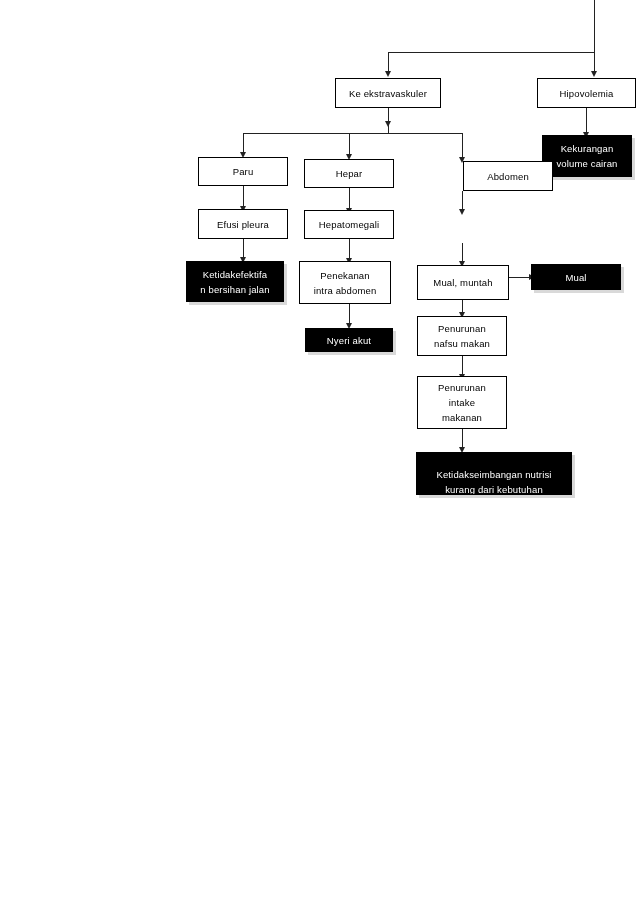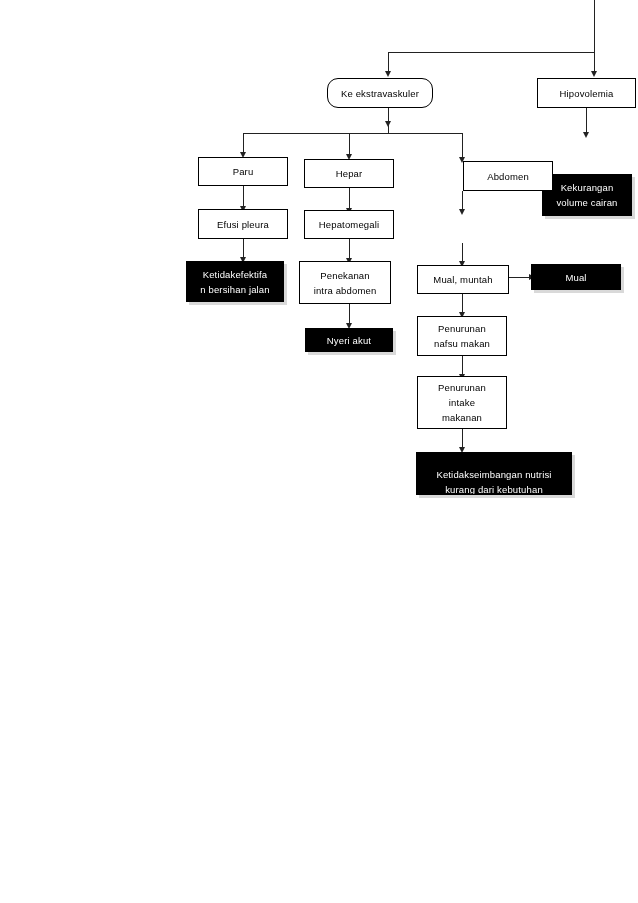--- a/index.html
+++ b/index.html
@@ -127,29 +127,29 @@
   <div class="ln h" style="left:509px; top:277px; width:22px;"></div>
   <div class="arrow right" style="left:529px; top:273.5px;"></div>
 
   <div class="ln v" style="left:462px; top:294px; height:22px;"></div>
   <div class="arrow down" style="left:458.5px; top:312px;"></div>
   <div class="ln v" style="left:462px; top:356px; height:20px;"></div>
   <div class="arrow down" style="left:458.5px; top:374px;"></div>
   <div class="ln v" style="left:462px; top:429px; height:22px;"></div>
   <div class="arrow down" style="left:458.5px; top:447px;"></div>
 
-  <div class="node plain" style="left:327px; top:78px; width:106px; height:30px;border-radius:11px;">
+  <div class="node plain" style="left:335px; top:78px; width:106px; height:30px;">
     <span class="txt">Ke ekstravaskuler</span>
   </div>
 
   <div class="node plain" style="left:537px; top:78px; width:99px; height:30px;">
     <span class="txt">Hipovolemia</span>
   </div>
 
-  <div class="node dark" style="left:542px; top:135px; width:90px; height:42px;margin-top:39px;">
+  <div class="node dark" style="left:542px; top:135px; width:90px; height:42px;">
     <span class="txt">Kekurangan
 volume cairan</span>
   </div>
 
   <div class="node plain" style="left:198px; top:157px; width:90px; height:29px;">
     <span class="txt">Paru</span>
   </div>
 
   <div class="node plain" style="left:304px; top:159px; width:90px; height:29px;">
     <span class="txt">Hepar</span>
@@ -171,21 +171,21 @@
   <div class="node dark" style="left:186px; top:261px; width:98px; height:41px;">
     <span class="txt">Ketidakefektifa
 n bersihan jalan</span>
   </div>
 
   <div class="node plain" style="left:299px; top:261px; width:92px; height:43px;">
     <span class="txt">Penekanan
 intra abdomen</span>
   </div>
 
-  <div class="node plain" style="left:417px; top:265px; width:92px; height:29px;">
+  <div class="node plain" style="left:417px; top:265px; width:92px; height:35px;">
     <span class="txt">Mual, muntah</span>
   </div>
 
   <div class="node dark" style="left:531px; top:264px; width:90px; height:26px;">
     <span class="txt">Mual</span>
   </div>
 
   <div class="node dark" style="left:305px; top:328px; width:88px; height:24px;">
     <span class="txt">Nyeri akut</span>
   </div>

